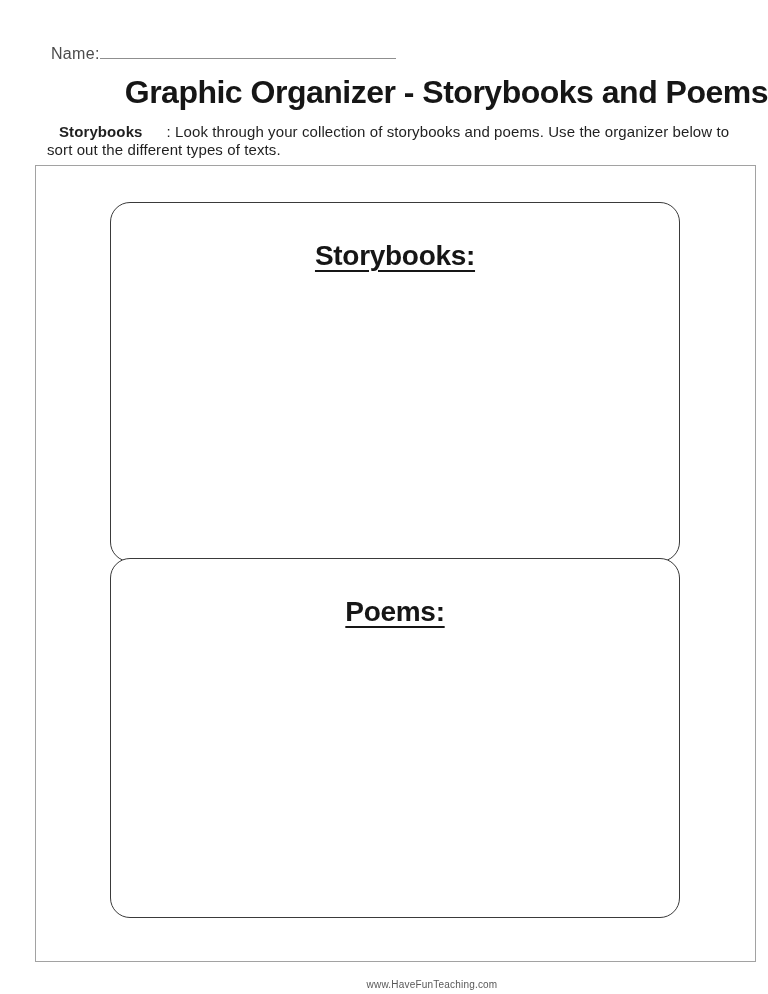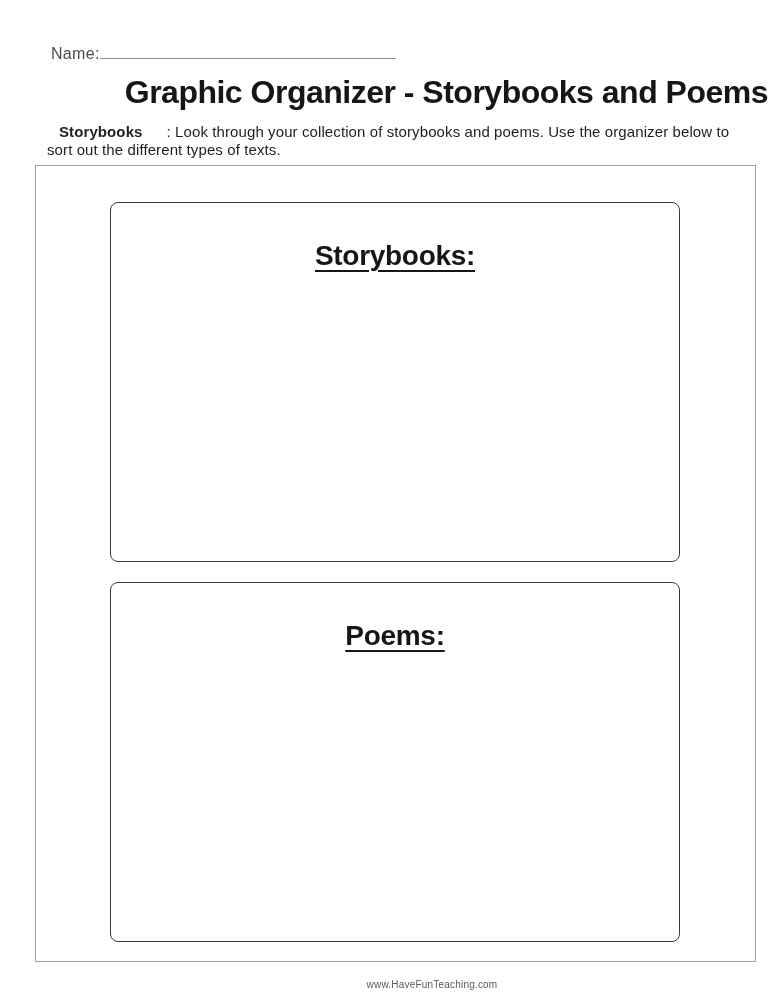--- a/index.html
+++ b/index.html
@@ -47,25 +47,25 @@
     position: absolute; left: 23px; top: 153px;
     width: 721px; height: 797px;
     border: 1.6px solid #a2a2a2;
     background: #ffffff;
   }
 
   
   .organizer-box {
     position: absolute; left: 74px; width: 570px; height: 360px;
     border: 1.7px solid #3a3a3a;
-    border-radius: 8px;
+    border-radius: 20px;
     background: #ffffff;
   }
   .organizer-box.box-storybooks { top: 36px; }
-  .organizer-box.box-poems { top: 416px; }
+  .organizer-box.box-poems { top: 392px; }
 
   .box-heading {
     margin-top: 13px;
     text-align: center;
     font-size: 28px; font-weight: 700; color: #161616;
     text-decoration: underline;
     text-decoration-thickness: 2px;
     text-underline-offset: 5px;
     letter-spacing: -0.3px;
   }

